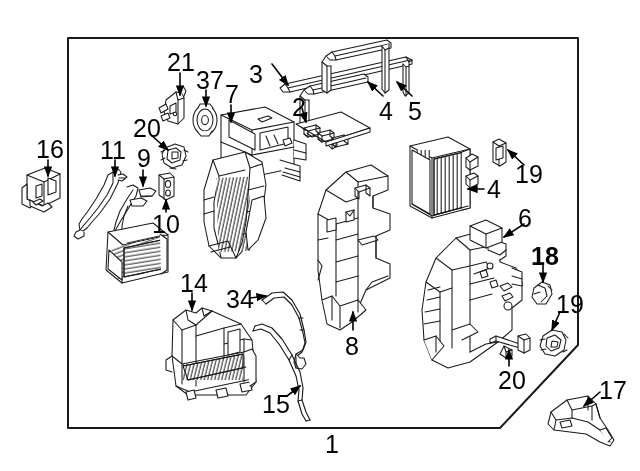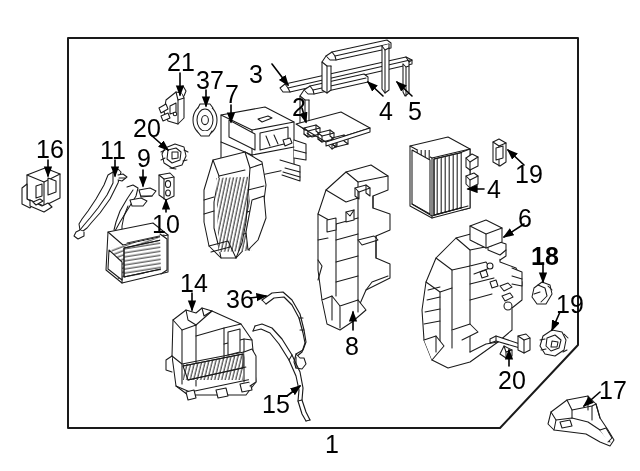--- a/index.html
+++ b/index.html
@@ -464,15 +464,15 @@
   <div class="callout" style="left:180px;  top:271px;">14</div>
   <div class="callout" style="left:262px;  top:392px;">15</div>
   <div class="callout" style="left:36px;   top:137px;">16</div>
   <div class="callout" style="left:599px;  top:378px;">17</div>
   <div class="callout" style="left:531px;  top:244px;font-weight:bold;">18</div>
   <div class="callout" style="left:556px;  top:292px;">19</div>
   <div class="callout" style="left:133px;  top:116px;">20</div>
   <div class="callout" style="left:167px;  top:50px;">21</div>
   <div class="callout" style="left:196px;  top:68px;">37</div>
   <div class="callout" style="left:498px;  top:368px;">20</div>
-  <div class="callout" style="left:226px;  top:287px;">36</div>
+  <div class="callout" style="left:226px;  top:287px;">34</div>
 
 </div>
 
 </body></html>

